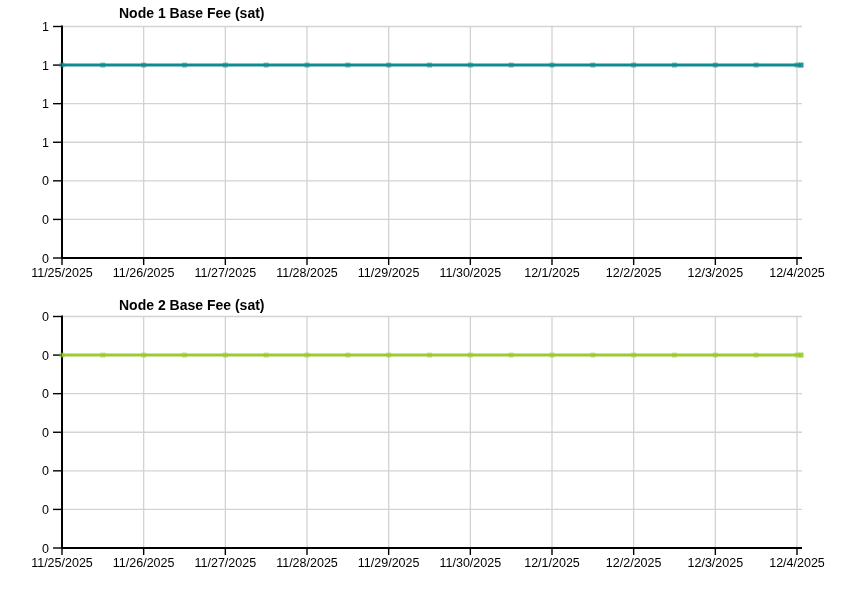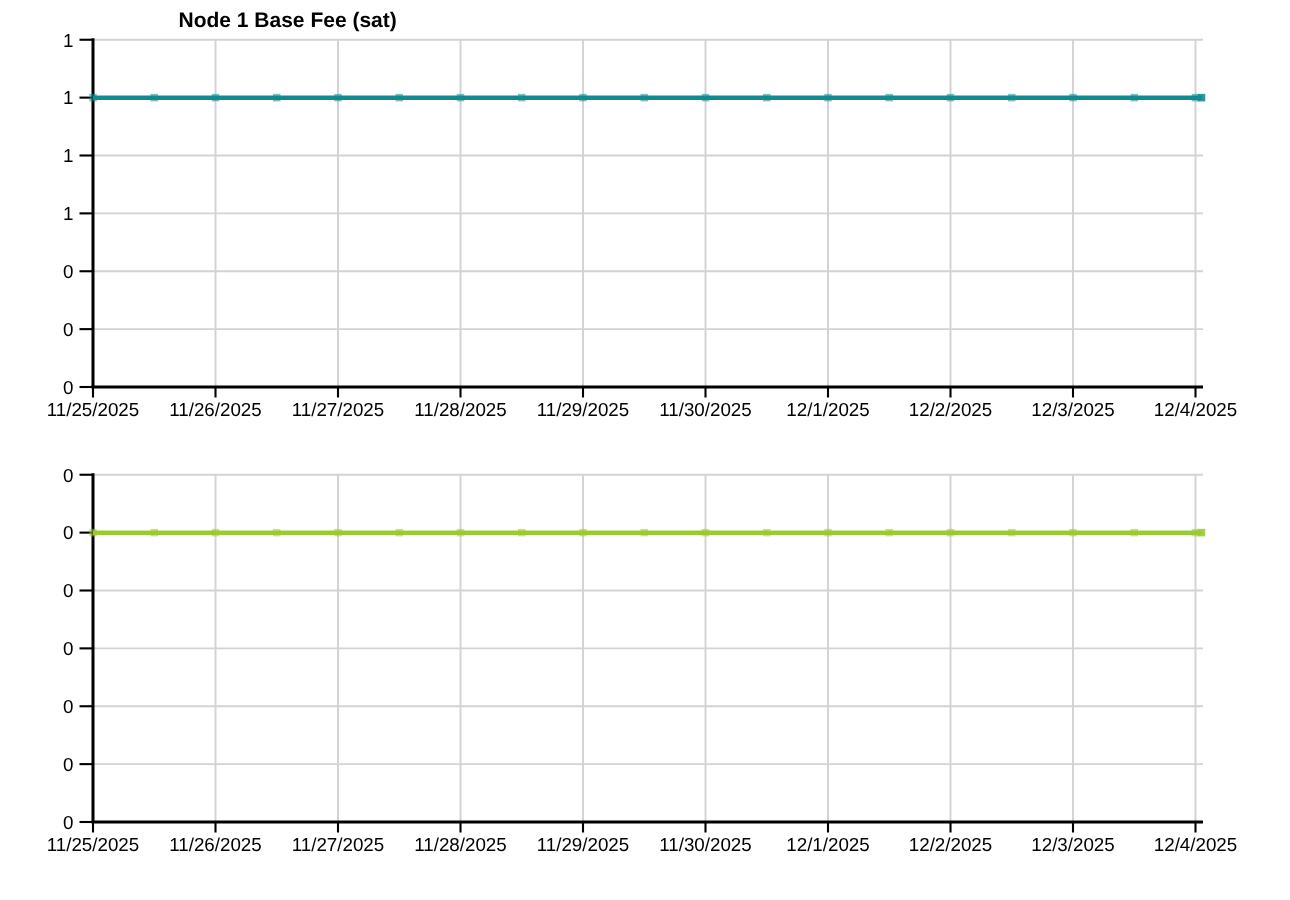--- a/index.html
+++ b/index.html
@@ -107,20 +107,21 @@
       <rect x="549.4999999999999" y="62.58333333333334" width="5" height="5" fill="#128a92" fill-opacity="0.55"></rect>
       <rect x="590.3333333333333" y="62.58333333333334" width="5" height="5" fill="#128a92" fill-opacity="0.55"></rect>
       <rect x="631.1666666666666" y="62.58333333333334" width="5" height="5" fill="#128a92" fill-opacity="0.55"></rect>
       <rect x="672" y="62.58333333333334" width="5" height="5" fill="#128a92" fill-opacity="0.55"></rect>
       <rect x="712.8333333333334" y="62.58333333333334" width="5" height="5" fill="#128a92" fill-opacity="0.55"></rect>
       <rect x="753.6666666666667" y="62.58333333333334" width="5" height="5" fill="#128a92" fill-opacity="0.55"></rect>
       <rect x="794.5000000000001" y="62.58333333333334" width="5" height="5" fill="#128a92" fill-opacity="0.55"></rect>
       <rect x="798.5" y="62.58333333333334" width="5" height="5" fill="#128a92" fill-opacity="0.9"></rect>
     </svg>
 
+  <div class="chart-title" id="title-1">Node 2 Base Fee (sat)</div>
   <svg class="chart" id="chart-1" width="860" height="300" viewBox="0 0 860 300">
       <line x1="62" y1="26.5" x2="62" y2="258" stroke="#d3d3d3" stroke-width="1.3"></line>
       <line x1="143.66666666666669" y1="26.5" x2="143.66666666666669" y2="258" stroke="#d3d3d3" stroke-width="1.3"></line>
       <line x1="225.33333333333334" y1="26.5" x2="225.33333333333334" y2="258" stroke="#d3d3d3" stroke-width="1.3"></line>
       <line x1="307" y1="26.5" x2="307" y2="258" stroke="#d3d3d3" stroke-width="1.3"></line>
       <line x1="388.6666666666667" y1="26.5" x2="388.6666666666667" y2="258" stroke="#d3d3d3" stroke-width="1.3"></line>
       <line x1="470.33333333333337" y1="26.5" x2="470.33333333333337" y2="258" stroke="#d3d3d3" stroke-width="1.3"></line>
       <line x1="552" y1="26.5" x2="552" y2="258" stroke="#d3d3d3" stroke-width="1.3"></line>
       <line x1="633.6666666666667" y1="26.5" x2="633.6666666666667" y2="258" stroke="#d3d3d3" stroke-width="1.3"></line>
       <line x1="715.3333333333334" y1="26.5" x2="715.3333333333334" y2="258" stroke="#d3d3d3" stroke-width="1.3"></line>

